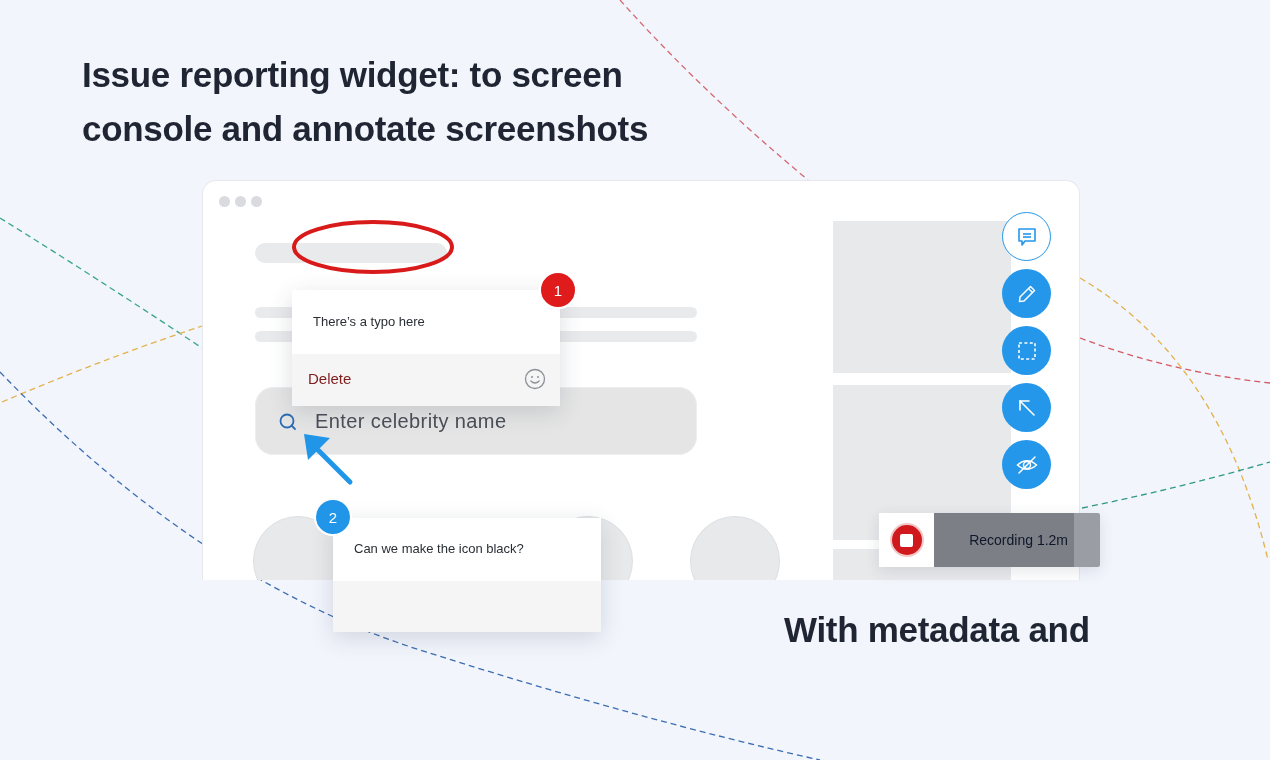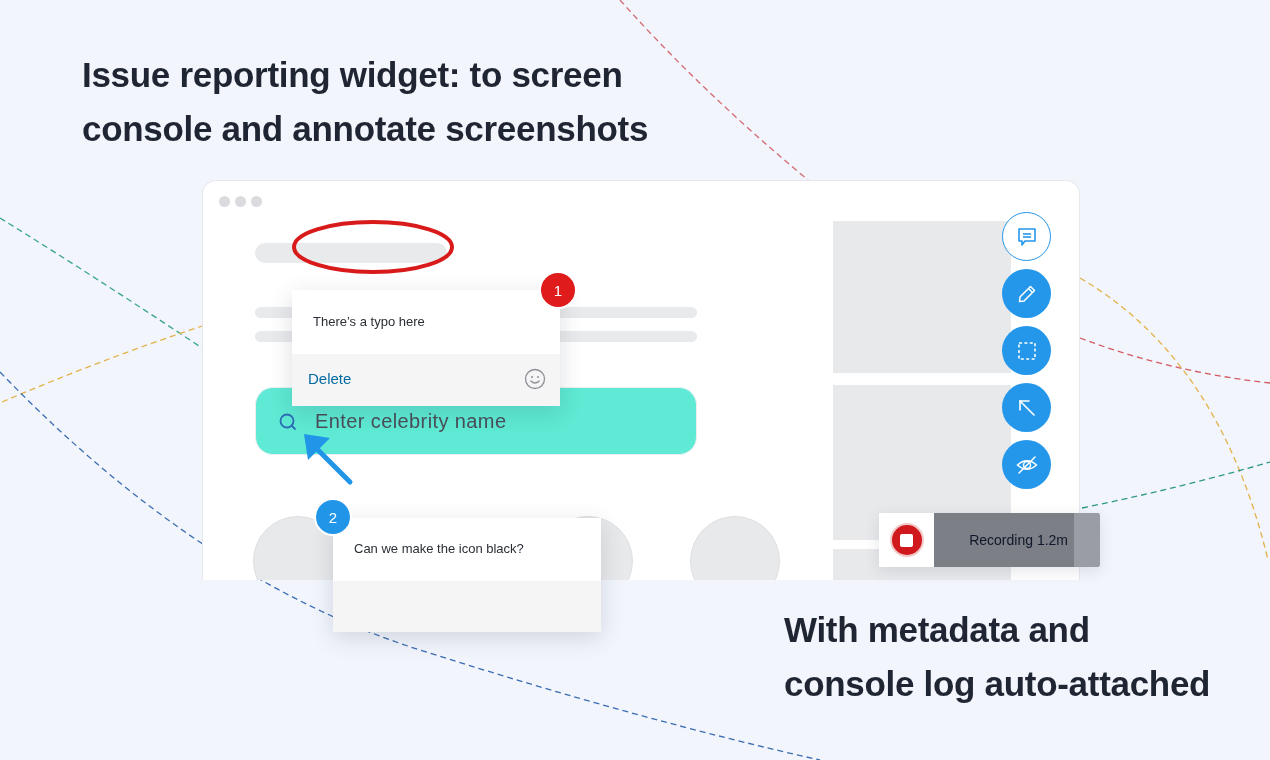--- a/index.html
+++ b/index.html
@@ -12,21 +12,21 @@
   .headline span { display: block; }
 
   .browser { position: absolute; left: 202px; top: 180px; width: 878px; height: 400px; background: #fff; border: 1px solid #e6e8ee; border-bottom: none; border-radius: 14px 14px 0 0; z-index: 2; overflow: hidden; }
   .dots { position: absolute; left: 16px; top: 15px; display: flex; gap: 5px; }
   .dot { width: 11px; height: 11px; border-radius: 50%; background: #dadbdf; }
 
   .skel { position: absolute; background: #e9eaec; border-radius: 10px; }
   .skel.title { left: 52px; top: 62px; width: 192px; height: 20px; }
   .skel.line1 { left: 52px; top: 126px; width: 442px; height: 11px; border-radius: 6px; }
   .skel.line2 { left: 52px; top: 150px; width: 442px; height: 11px; border-radius: 6px; }
-  .search { position: absolute; left: 52px; top: 206px; width: 442px; height: 68px; border: 1.5px solid #eceef1; border-radius: 18px; background: #5eead4; }
+  .search { position: absolute; left: 52px; top: 206px; width: 442px; height: 68px; border: 1.5px solid #eceef1; border-radius: 18px; background: #e5e5e5; }
   .search .q-icon { position: absolute; left: 22px; top: 24px; width: 20px; height: 20px; }
   .search .placeholder { position: absolute; left: 59px; top: 22px; font-size: 20px; color: #4a4f58; letter-spacing: 0.4px; }
 
   .avatar { position: absolute; top: 335px; width: 90px; height: 90px; border-radius: 50%; background: #e8e9eb; border: 1px solid #dedfe2; }
   .avatar.a1 { left: 50px; }
   .avatar.a2 { left: 340px; }
   .avatar.a3 { left: 487px; }
 
   .panel { position: absolute; left: 630px; width: 178px; background: #e8e9eb; }
   .panel.p1 { top: 40px; height: 152px; }
@@ -37,21 +37,21 @@
 
   .comment { position: absolute; background: #fff; box-shadow: 0 6px 22px rgba(40,50,70,0.16); z-index: 4; }
   .comment.c1 { left: 292px; top: 290px; width: 268px; height: 116px; }
   .comment.c2 { left: 333px; top: 518px; width: 268px; height: 114px; }
   .comment .text { position: absolute; left: 21px; font-size: 13px; color: #2a2e35; }
   .comment.c1 .text { top: 24px; }
   .comment.c2 .text { top: 23px; }
   .comment .footer { position: absolute; left: 0; right: 0; bottom: 0; background: #f5f5f6; }
   .comment.c1 .footer { height: 52px; }
   .comment.c2 .footer { height: 51px; }
-  .comment .delete { position: absolute; left: 16px; top: 16px; font-size: 15px; color: #0369a1; }
+  .comment .delete { position: absolute; left: 16px; top: 16px; font-size: 15px; color: #7f1d1d; }
   .comment .smile { position: absolute; right: 14px; top: 14px; width: 22px; height: 22px; }
 
   .badge { position: absolute; width: 38px; height: 38px; border-radius: 50%; color: #fff; font-size: 15px; display: flex; align-items: center; justify-content: center; border: 2px solid #fff; z-index: 5; }
   .badge.b1 { left: 539px; top: 271px; background: #e01b1b; }
   .badge.b2 { left: 314px; top: 498px; background: #2196e8; }
 
   .arrow { position: absolute; left: 298px; top: 428px; width: 60px; height: 62px; z-index: 4; }
 
   .toolbar { position: absolute; left: 1002px; top: 212px; display: flex; flex-direction: column; gap: 8px; z-index: 5; }
   .tool { width: 49px; height: 49px; border-radius: 50%; background: #2497ea; display: flex; align-items: center; justify-content: center; }
@@ -177,14 +177,13 @@
     <div class="stop">
         <div class="sq"></div>
       </div>
   </div>
   <div class="label">Recording 1.2m</div>
   <div class="tail"></div>
 </div>
 
 <div class="headline bottom">
   <span>With metadata and</span>
-  <span>console log auto-attached</span>
 </div>
 
 </body></html>

